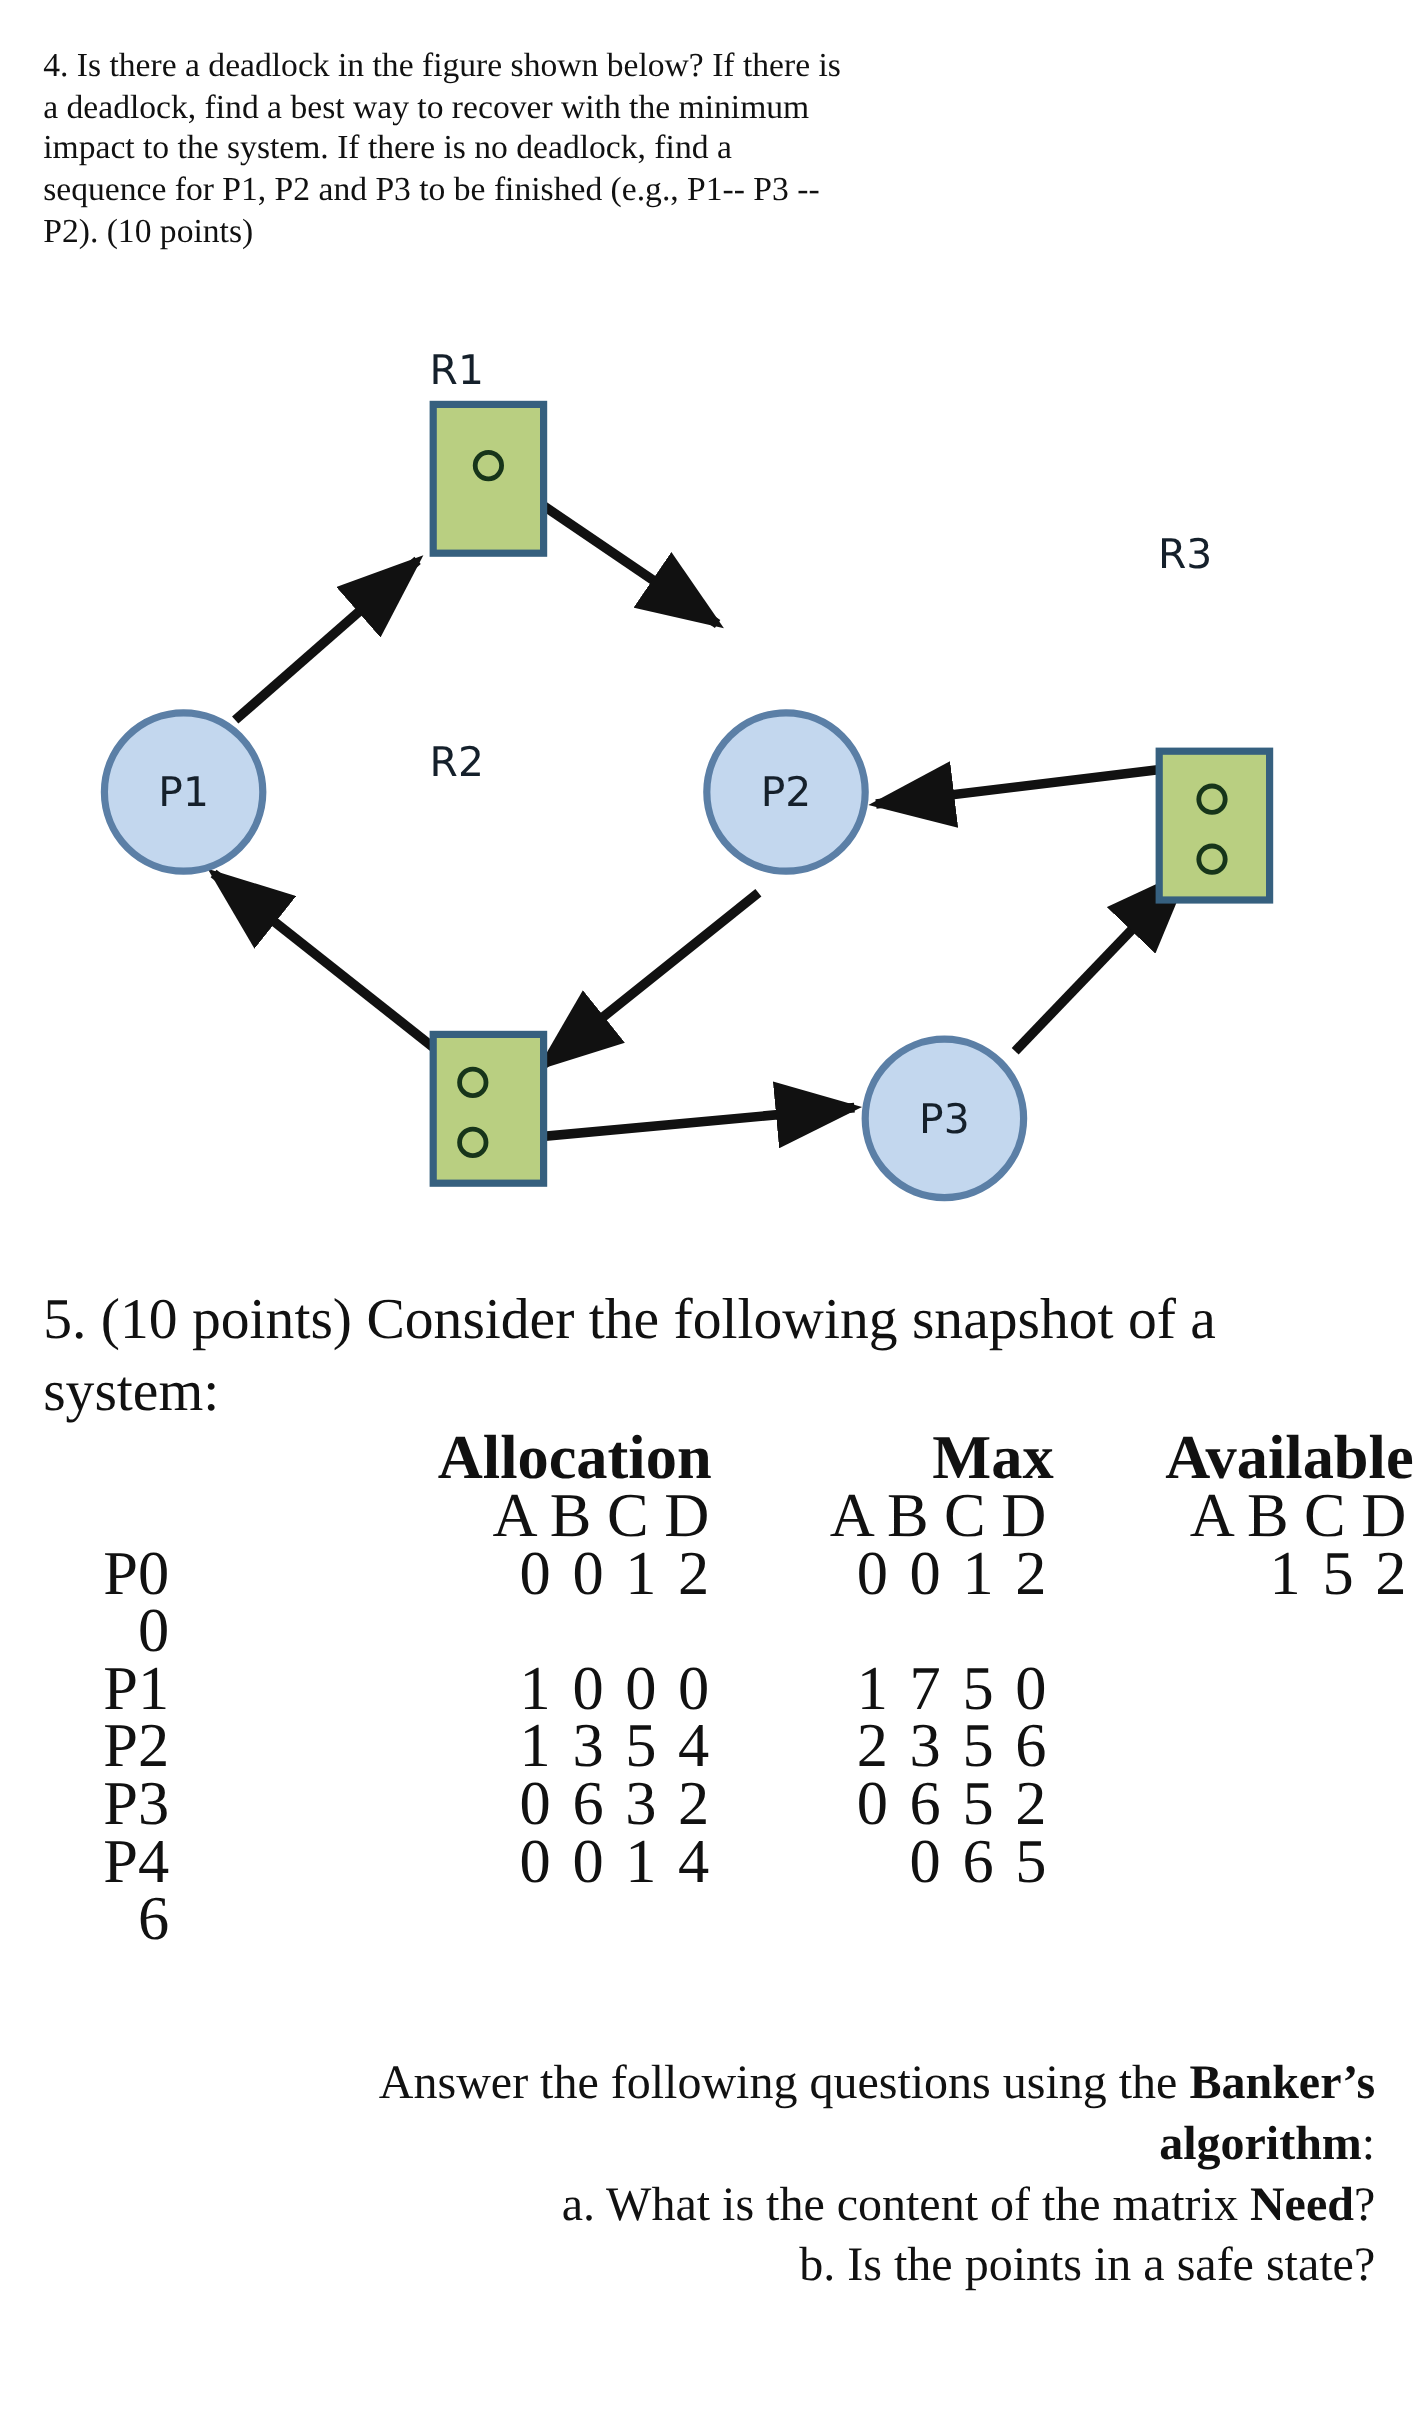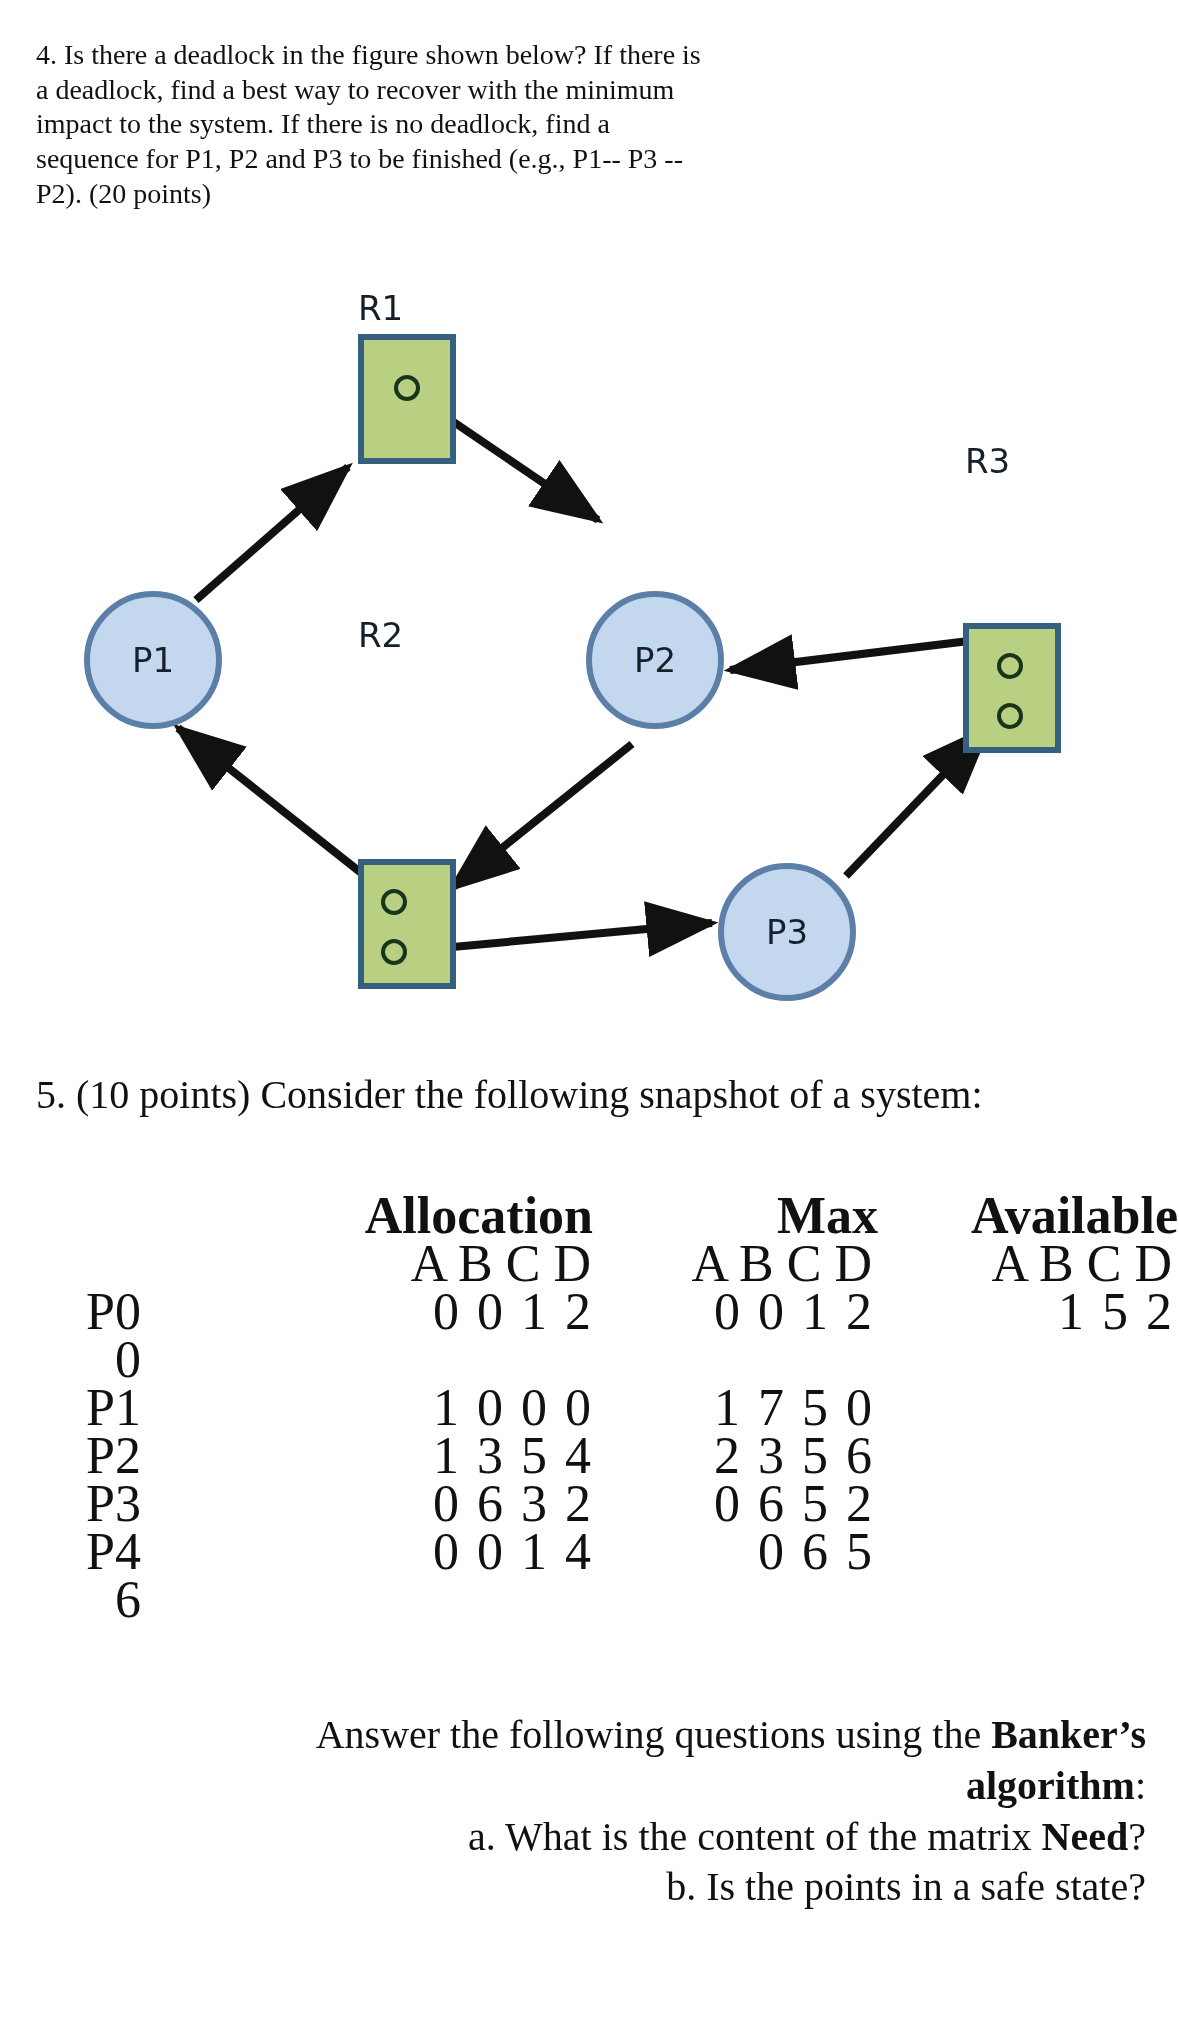--- a/index.html
+++ b/index.html
@@ -58,21 +58,21 @@
     font-size: 34px;
     fill: #15202b;
   }
 
   
   .q5-intro {
     position: absolute;
     left: 36px;
     top: 1070px;
     width: 1110px;
-    font-size: 40px;
+    font-size: 48px;
     line-height: 1.24;
   }
 
   .snapshot {
     position: absolute;
     left: 36px;
     top: 1185px;
     width: 1120px;
     font-size: 52px;
     line-height: 1.18;
@@ -120,21 +120,21 @@
 </head>
 <body>
 
 <div class="page">
 
   <div class="q4-block">
     <div>4. Is there a deadlock in the figure shown below? If there is</div>
     <div>a deadlock, find a best way to recover with the minimum</div>
     <div>impact to the system. If there is no deadlock, find a</div>
     <div>sequence for P1, P2 and P3 to be finished (e.g., P1-- P3 --</div>
-    <div class="lastline">P2). (20 points)</div>
+    <div class="lastline">P2). (10 points)</div>
   </div>
 
   <div class="figure">
     <svg width="1179" height="740" viewBox="0 0 1179 740" xmlns="http://www.w3.org/2000/svg">
       <defs>
         <marker id="arrowhead" markerWidth="9" markerHeight="7" refX="8.2" refY="3.5" orient="auto" markerUnits="strokeWidth">
           <path d="M0,0 L9,3.5 L0,7 Z" fill="#111111"></path>
         </marker>
       </defs>
 

